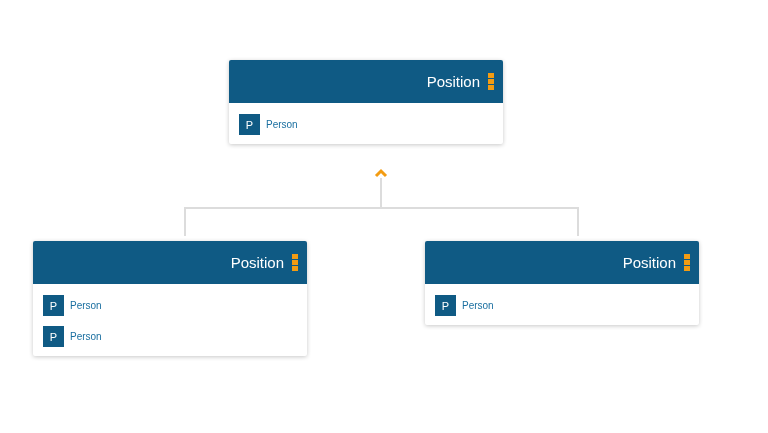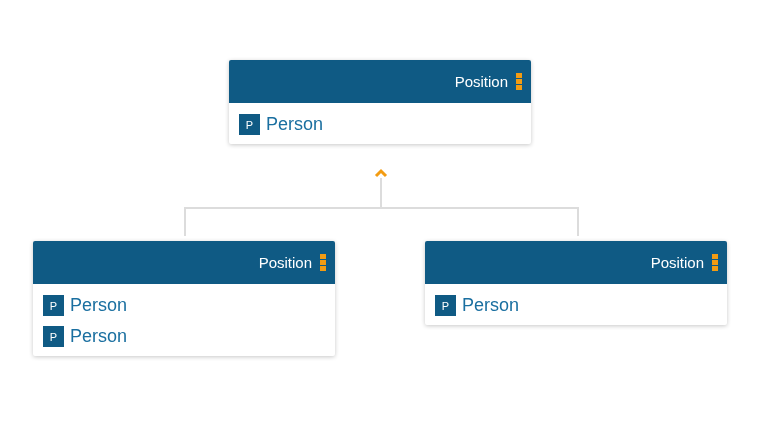--- a/index.html
+++ b/index.html
@@ -1,38 +1,38 @@
 <!DOCTYPE html>
 <html><head>
   <meta charset="utf-8">
   <style>
     html, body { margin: 0; padding: 0; }
     body {
       width: 768px; height: 433px; background: #ffffff; position: relative; overflow: hidden;
       font-family: "Liberation Sans", "DejaVu Sans", sans-serif;
     }
     .card {
-      position: absolute; width: 302px; background: #fff;
+      position: absolute; width: 274px; background: #fff;
       box-shadow: 0 1px 4px rgba(0,0,0,0.22); border-radius: 2px; overflow: hidden;
     }
     .card-header {
       height: 43px; background: #0f5a84; display: flex; align-items: center;
       justify-content: flex-end; padding-right: 9px; box-sizing: border-box;
     }
     .card-title { color: #ffffff; font-size: 15px; margin-right: 8px; }
     .drag-handle { width: 6px; height: 17px; display: flex; flex-direction: column; justify-content: space-between; cursor: pointer; }
     .drag-handle span { display: block; width: 6px; height: 5px; background: #f39c12; }
     .card-body { padding: 11px 10px 9px 10px; }
     .person-row { display: flex; align-items: center; height: 21px; margin-bottom: 10px; cursor: pointer; }
     .person-row:last-child { margin-bottom: 0; }
     .badge {
       width: 21px; height: 21px; background: #0f5a84; color: #fff; font-size: 11px;
       display: flex; align-items: center; justify-content: center; margin-right: 6px;
     }
-    .person-name { color: #1a6fa0; font-size: 18px; }
+    .person-name { color: #1a6fa0; font-size: 10px; }
     .line { position: absolute; background: #dcdcdc; }
     .collapse-btn { position: absolute; left: 374px; top: 164px; width: 14px; height: 10px; cursor: pointer; }
   </style>
 </head>
 <body>
 
 <div class="line" style="left:380px; top:178px; width:2px; height:31px;"></div>
 <div class="line" style="left:184px; top:207px; width:395px; height:2px;"></div>
 <div class="line" style="left:184px; top:207px; width:2px; height:29px;"></div>
 <div class="line" style="left:577px; top:207px; width:2px; height:29px;"></div>

